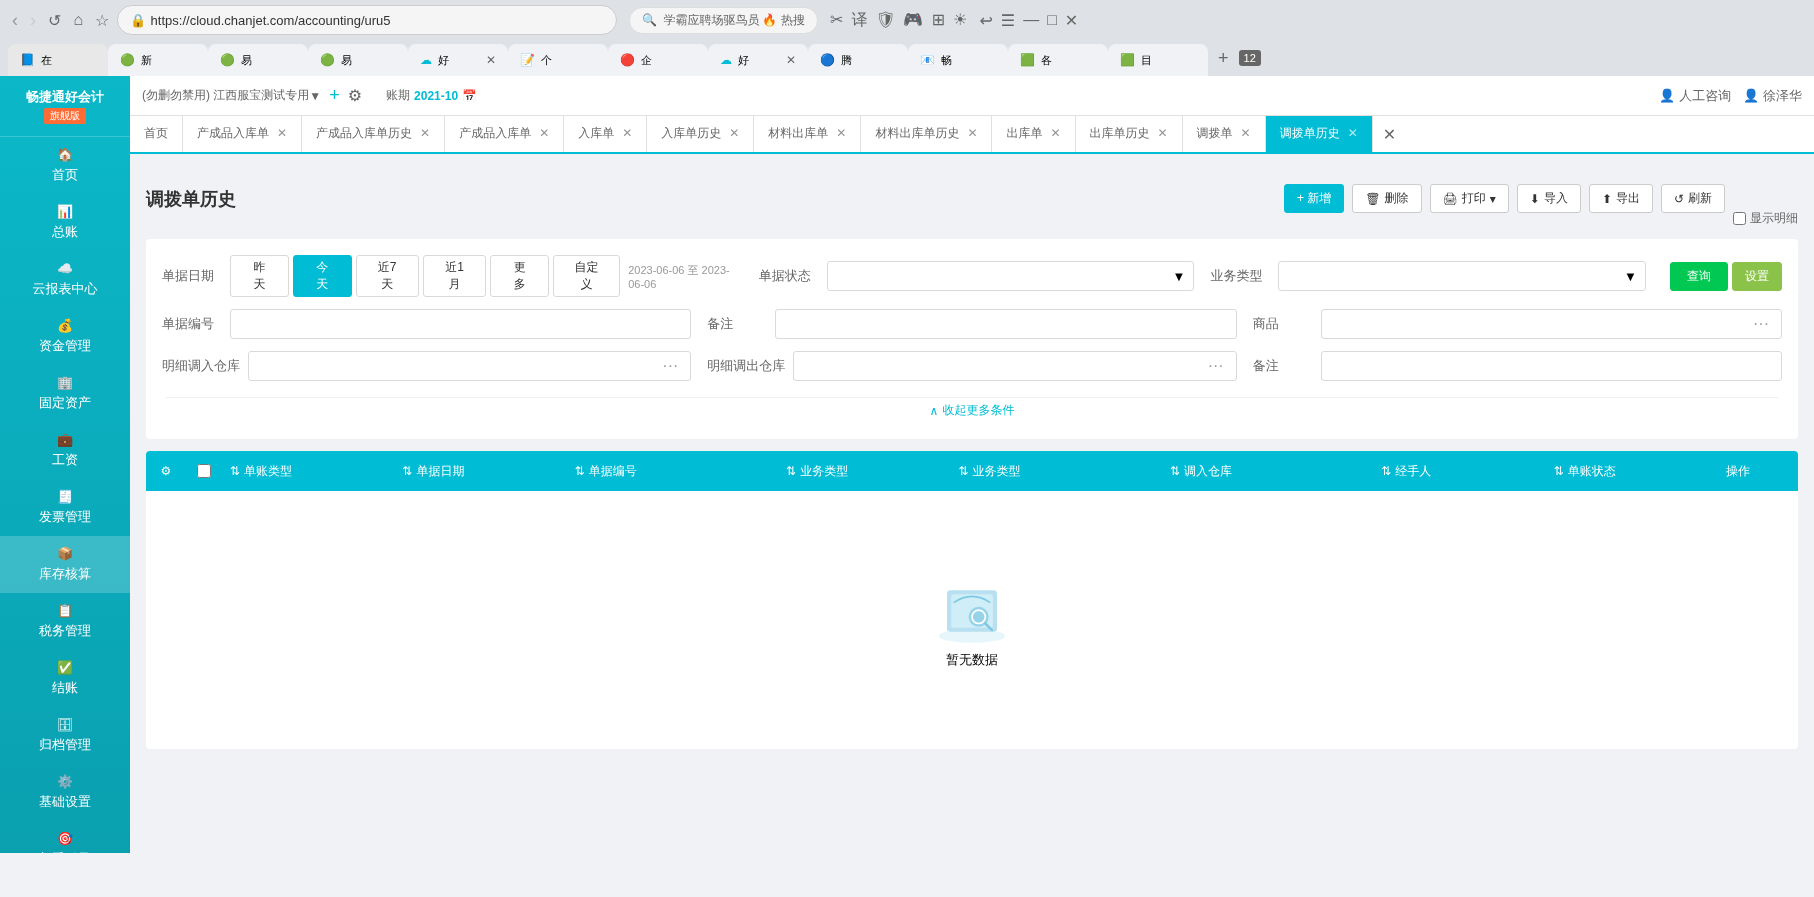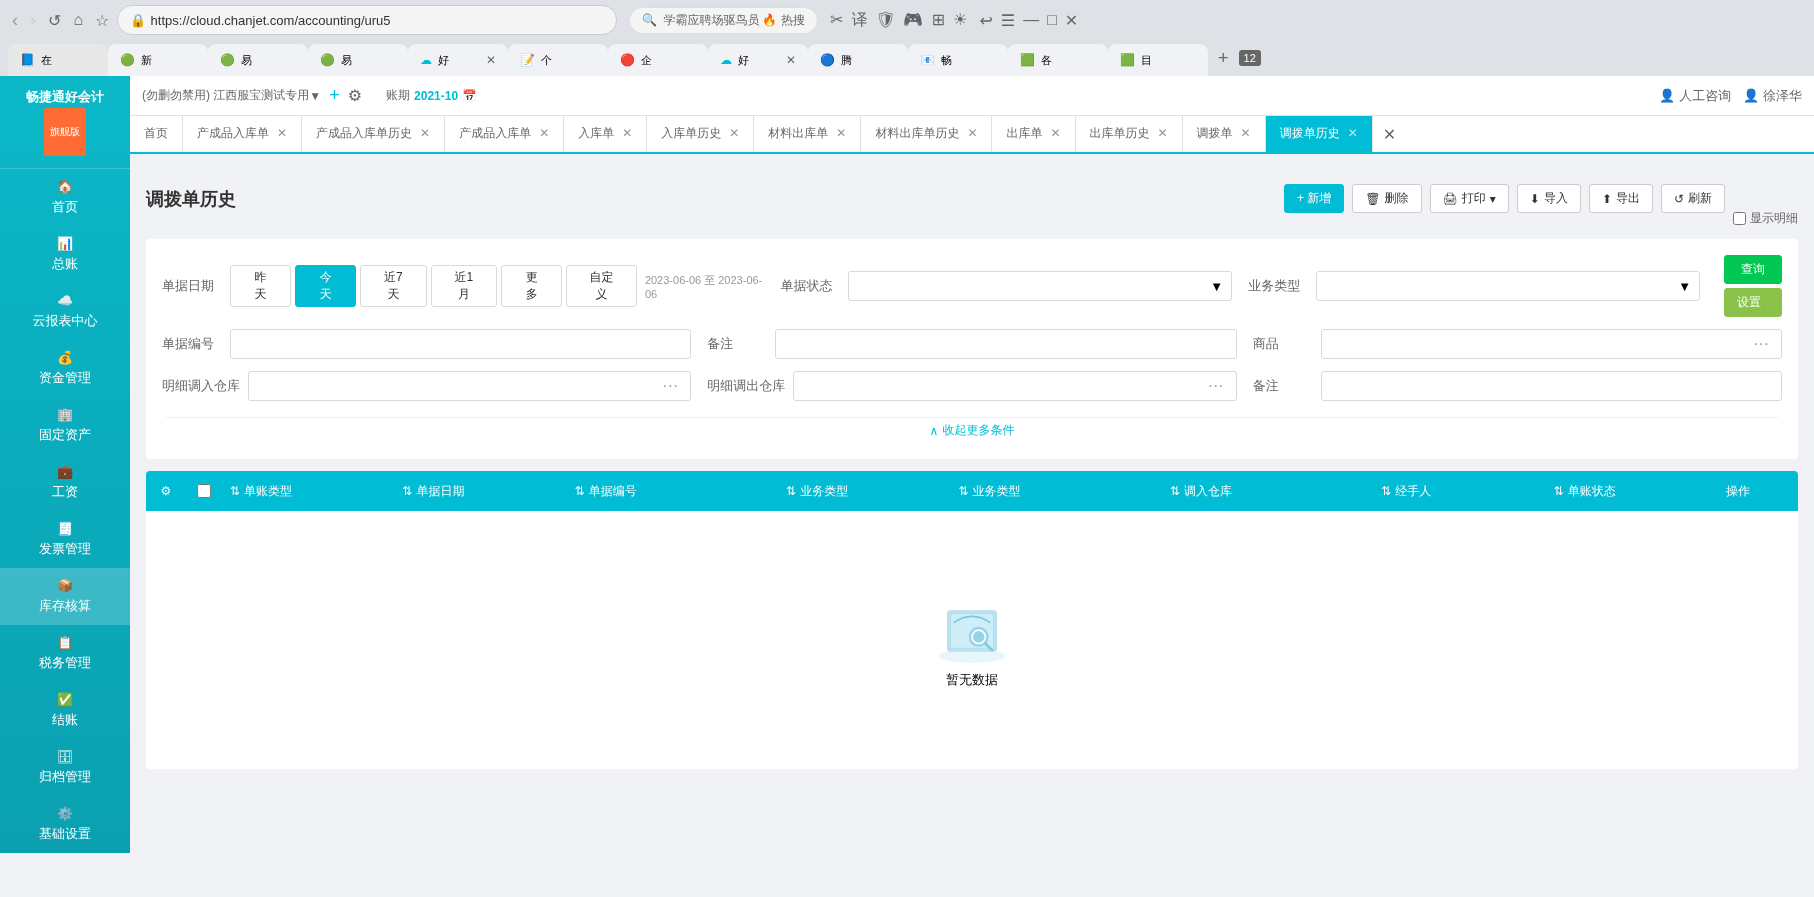--- a/index.html
+++ b/index.html
@@ -176,21 +176,21 @@
   </div>
   <div style="padding:6px 10px;color:#666;font-size:18px;cursor:pointer;align-self:center;">+</div>
   <div style="background:#666;color:#fff;border-radius:3px;padding:2px 5px;font-size:11px;align-self:center;">12</div>
 </div>
 
 <div class="app-wrapper">
 
   <div class="sidebar">
     <div class="sidebar-logo">
       <div style="font-size:13px;font-weight:bold;color:#fff;line-height:1.4;">畅捷通好会计</div>
-      <div style="background:#ff6b35;color:#fff;font-size:10px;padding:17px 6px;border-radius:2px;display:inline-block;margin-top:2px;">旗舰版</div>
+      <div style="background:#ff6b35;color:#fff;font-size:10px;padding:1px 6px;border-radius:2px;display:inline-block;margin-top:2px;">旗舰版</div>
     </div>
     <div class="sidebar-item">
       <span>🏠</span>
       <span>首页</span>
     </div>
     <div class="sidebar-item">
       <span>📊</span>
       <span>总账</span>
     </div>
     <div class="sidebar-item">
@@ -370,21 +370,21 @@
               <span>▼</span>
             </div>
           </div>
           <div class="filter-item" style="flex:1.5;">
             <span class="filter-label">业务类型</span>
             <div class="dropdown-select">
               <span></span>
               <span>▼</span>
             </div>
           </div>
-          <div style="display:flex;flex-direction:column;gap:4px;margin-left:8px;">
+          <div style="display:flex;flex-direction:row;gap:4px;margin-left:8px;">
             <button class="btn btn-primary" style="background:#00c853;border-color:#00c853;color:#fff;padding:5px 16px;">查询</button>
             <button class="btn btn-green" style="background:#8bc34a;border-color:#8bc34a;color:#fff;">设置</button>
           </div>
         </div>
 
         <div class="filter-row">
           <div class="filter-item">
             <span class="filter-label">单据编号</span>
             <input class="filter-input" style="">
           </div>

